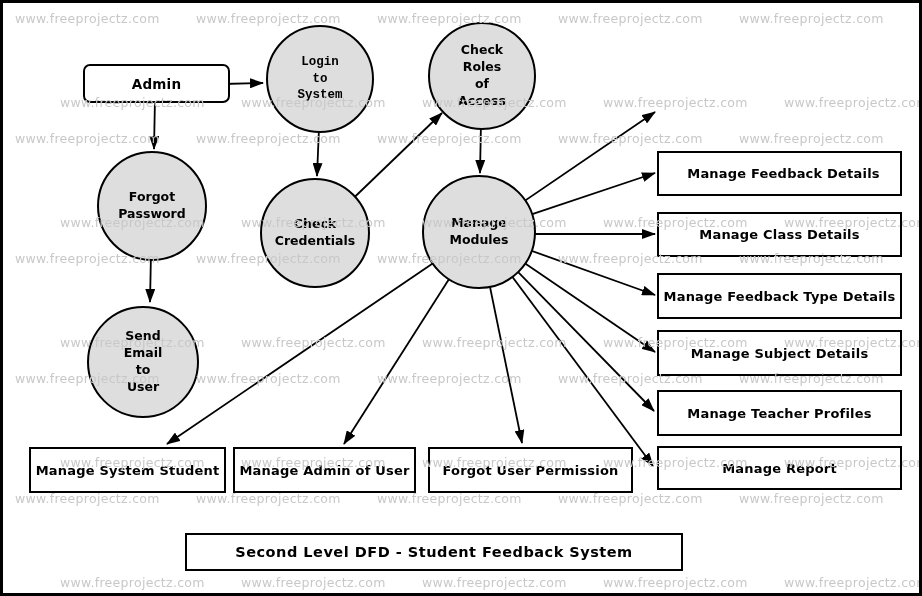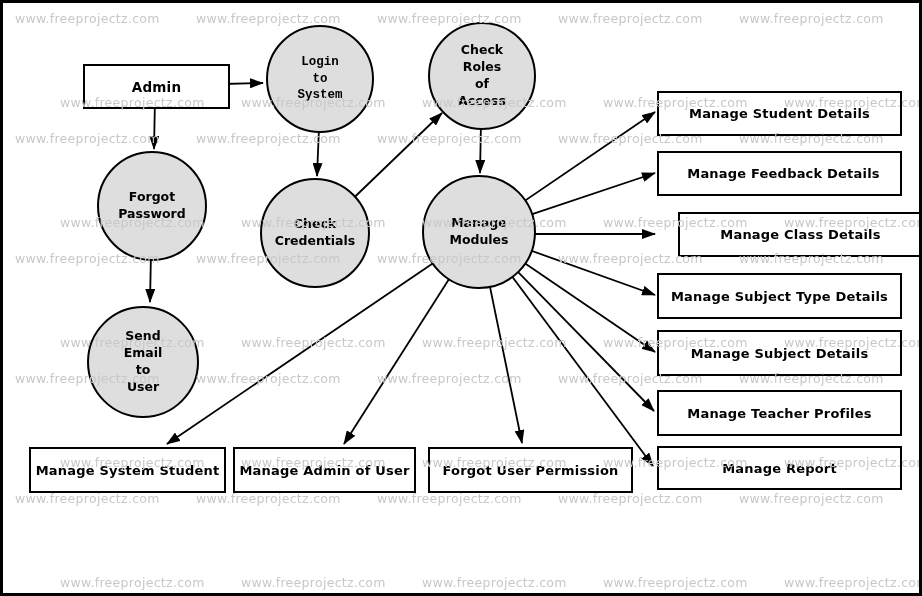--- a/index.html
+++ b/index.html
@@ -89,52 +89,52 @@
       <line x1="476" y1="229" x2="652" y2="292" marker-end="url(#ah)"></line>
       <line x1="476" y1="229" x2="652" y2="349" marker-end="url(#ah)"></line>
       <line x1="476" y1="229" x2="651" y2="408" marker-end="url(#ah)"></line>
       <line x1="476" y1="229" x2="650" y2="463" marker-end="url(#ah)"></line>
       <line x1="476" y1="229" x2="164" y2="441" marker-end="url(#ah)"></line>
       <line x1="476" y1="229" x2="341" y2="441" marker-end="url(#ah)"></line>
       <line x1="478" y1="240" x2="519" y2="440" marker-end="url(#ah)"></line>
     </g>
   </svg>
 
-  <div class="shape entity-box" style="left:80px; top:61px; width:147px; height:45px;">Admin</div>
+  <div class="shape entity-box" style="left:80px; top:61px; width:147px; height:39px;border-radius:7px;">Admin</div>
 
   <div class="shape circle" style="left:263px; top:22px; width:108px; height:108px;font-family:Liberation Mono, monospace;">Login
 to
 System</div>
   <div class="shape circle" style="left:425px; top:19px; width:108px; height:108px;">Check
 Roles
 of
 Access</div>
   <div class="shape circle" style="left:94px; top:148px; width:110px; height:110px;">Forgot
 Password</div>
   <div class="shape circle" style="left:257px; top:175px; width:110px; height:110px;">Check
 Credentials</div>
   <div class="shape circle" style="left:419px; top:172px; width:114px; height:114px;">Manage
 Modules</div>
   <div class="shape circle" style="left:84px; top:303px; width:112px; height:112px;">Send
 Email
 to
 User</div>
 
-  <div class="shape module-box" style="left:654px; top:88px; width:245px; height:45px;">Manage Student Details</div>
   <div class="shape module-box" style="left:654px; top:148px; width:245px; height:45px;padding-left:8px;">Manage Feedback Details</div>
-  <div class="shape module-box" style="left:654px; top:209px; width:245px; height:45px;margin-left:21px;">Manage Class Details</div>
-  <div class="shape module-box" style="left:654px; top:270px; width:245px; height:46px;">Manage Subject Type Details</div>
+  <div class="shape module-box" style="left:654px; top:209px; width:245px; height:45px;">Manage Class Details</div>
+  <div class="shape module-box" style="left:654px; top:270px; width:245px; height:46px;">Manage Feedback Type Details</div>
   <div class="shape module-box" style="left:654px; top:387px; width:245px; height:46px;">Manage Teacher Profiles</div>
   <div class="shape module-box" style="left:654px; top:327px; width:245px; height:46px;">Manage Subject Details</div>
   <div class="shape module-box" style="left:654px; top:443px; width:245px; height:44px;">Manage Report</div>
 
   <div class="shape module-box" style="left:26px; top:444px; width:197px; height:46px;">Manage System Student</div>
   <div class="shape module-box" style="left:230px; top:444px; width:183px; height:46px;">Manage Admin of User</div>
   <div class="shape module-box" style="left:425px; top:444px; width:205px; height:46px;">Forgot User Permission</div>
 
+  <div class="shape title-box" style="left:182px; top:530px; width:498px; height:38px;">Second Level DFD - Student Feedback System</div>
 
   <div class="wm-layer">
       <div class="wm" style="left: 12px; top: 8px;">www.freeprojectz.com</div>
       <div class="wm" style="left: 193px; top: 8px;">www.freeprojectz.com</div>
       <div class="wm" style="left: 374px; top: 8px;">www.freeprojectz.com</div>
       <div class="wm" style="left: 555px; top: 8px;">www.freeprojectz.com</div>
       <div class="wm" style="left: 736px; top: 8px;">www.freeprojectz.com</div>
       <div class="wm" style="left: 917px; top: 8px;">www.freeprojectz.com</div>
       <div class="wm" style="left: 57px; top: 92px;">www.freeprojectz.com</div>
       <div class="wm" style="left: 238px; top: 92px;">www.freeprojectz.com</div>

